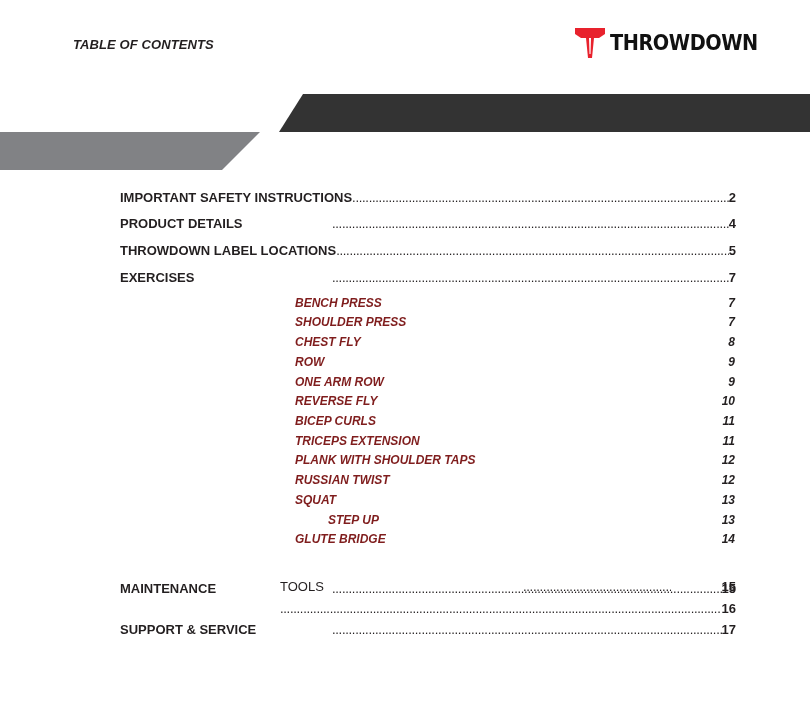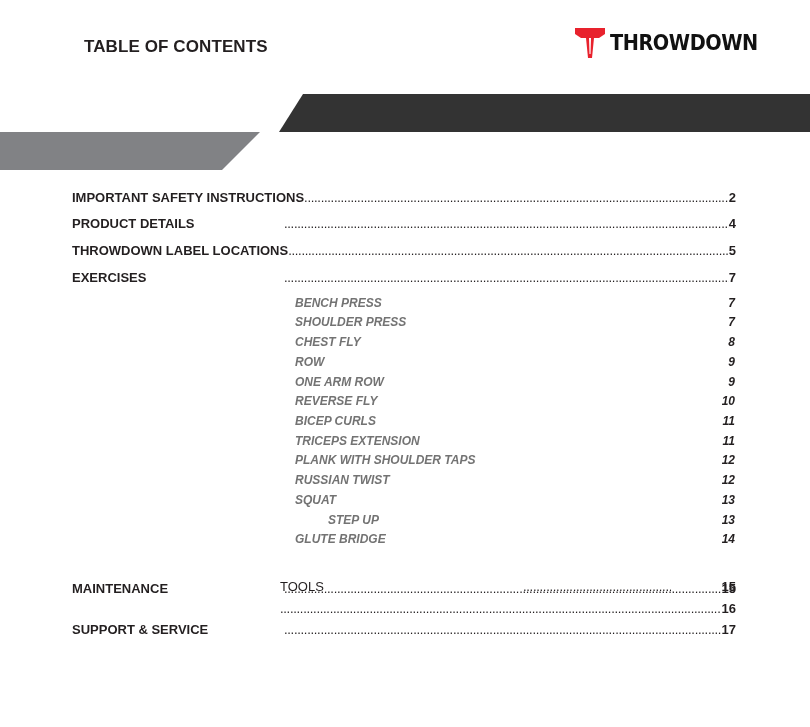--- a/index.html
+++ b/index.html
@@ -1,32 +1,32 @@
 <!DOCTYPE html>
 <html><head>
 <meta charset="utf-8">
 <style>
   html, body { margin:0; padding:0; background:#ffffff; }
   body { width:810px; height:727px; position:relative; overflow:hidden;
          font-family:"Liberation Sans", sans-serif; color:#231f20; }
-  .title { position:absolute; left:84px; top:37px; font-size:17px; font-weight:bold;
-           letter-spacing:0.1px; color:#231f20; }
+  .title { position:absolute; left:73px; top:37px; font-size:13px; font-weight:bold;
+           letter-spacing:0.1px; color:#231f20;font-style:italic; }
   .logo { position:absolute; left:575px; top:28px; height:30px; display:flex; align-items:center; }
   .logo svg { display:block; }
   .logo-text { font-family:"DejaVu Sans", sans-serif; font-weight:bold; font-size:21px;
                letter-spacing:-0.5px; color:#111; margin-left:5px; transform:scaleX(0.92);
                transform-origin:left center; }
   .band-dark { position:absolute; left:279px; top:94px; width:531px; height:38px; }
   .band-gray { position:absolute; left:0; top:132px; width:260px; height:38px; }
   .row { position:absolute; display:flex; align-items:baseline; font-size:13px; font-weight:bold; }
-  .row .label { white-space:nowrap; }
+  .row .label { white-space:nowrap;margin-left:48px; }
   .row .dots { flex:1; overflow:hidden; white-space:nowrap; font-weight:normal;
                letter-spacing:-0.3px; }
   .row .page { white-space:nowrap; }
-  .sub { position:absolute; font-size:12px; font-weight:bold; font-style:italic; color:#737373; }
+  .sub { position:absolute; font-size:12px; font-weight:bold; font-style:italic; color:#7f1d1d; }
   .subpage { position:absolute; font-size:12px; font-weight:bold; font-style:italic; color:#231f20;
              text-align:right; width:40px; }
   .row2 { position:absolute; display:flex; align-items:baseline; font-size:13px; }
 </style>
 </head>
 <body>
 
 <div class="title">TABLE OF CONTENTS</div>
 
 <div class="logo">

